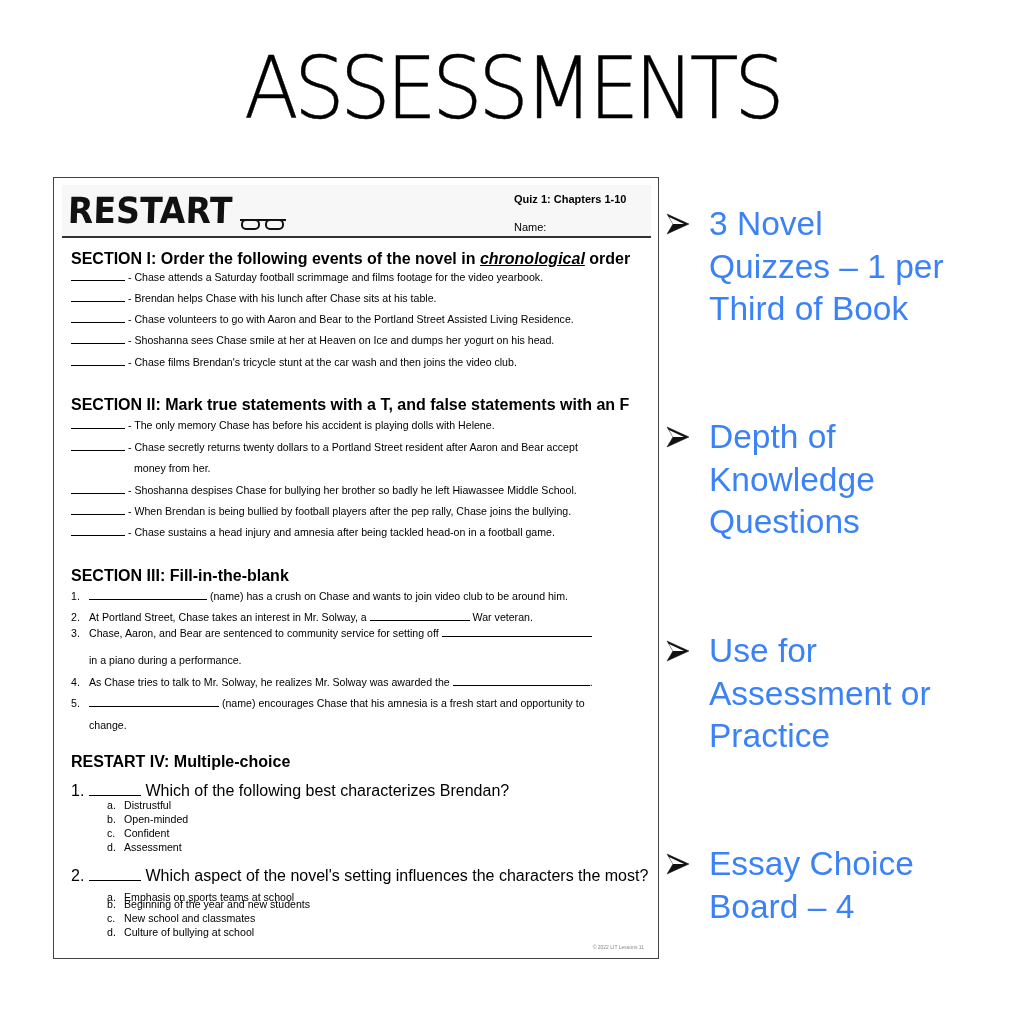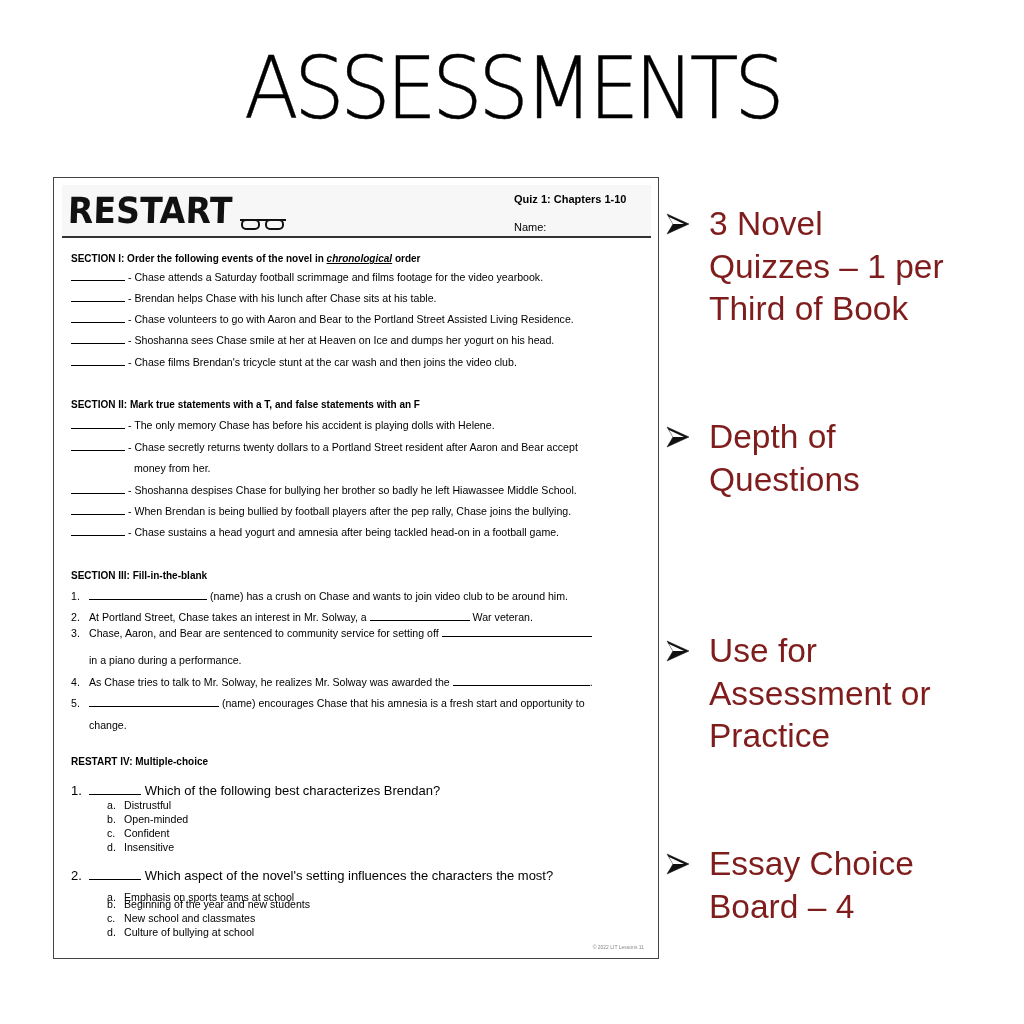--- a/index.html
+++ b/index.html
@@ -25,43 +25,43 @@
   .brand {
     position: absolute; left: 6px; top: 4px; font-family: "DejaVu Sans", sans-serif;
     font-weight: 900; font-size: 36px; letter-spacing: 0px; line-height: 44px;
     color: #111; transform: scaleX(0.92) skewX(-2deg); transform-origin: left;
   }
   .glasses { position: absolute; left: 177px; top: 32px; width: 48px; height: 14px; }
   .quiz-label { position: absolute; left: 452px; top: 8px; font-size: 11px; font-weight: bold; }
   .name-label { position: absolute; left: 452px; top: 36px; font-size: 11px; }
 
   .doc-body { position: absolute; left: 17px; top: 0; width: 580px; font-size: 10.6px; line-height: 21.3px; }
-  .sec-title { position: absolute; left: 0; font-weight: bold; font-size: 10px; white-space: nowrap; }
+  .sec-title { position: absolute; left: 0; font-weight: bold; font-size: 16px; white-space: nowrap; }
   .sec-title em { text-decoration: underline; font-style: italic; }
   .line { position: absolute; left: 0; white-space: nowrap; font-size: 10.6px; }
   .line .blank { display: inline-block; width: 54px; border-bottom: 1px solid #000; height: 10px; vertical-align: baseline; }
   .cont { position: absolute; left: 63px; white-space: nowrap; font-size: 10.6px; }
 
   .fib { position: absolute; left: 0; white-space: nowrap; font-size: 10.6px; }
   .fib .num { display: inline-block; width: 18px; }
   .fib .blank { display: inline-block; border-bottom: 1px solid #000; height: 10px; vertical-align: baseline; }
   .fib-cont { position: absolute; left: 18px; white-space: nowrap; font-size: 10.6px; }
 
-  .mc-q { position: absolute; left: 0; white-space: nowrap; font-size: 13px; }
+  .mc-q { position: absolute; left: 0; white-space: nowrap; font-size: 16px; }
   .mc-q .num { display: inline-block; width: 18px; }
   .mc-q .blank { display: inline-block; width: 52px; border-bottom: 1px solid #000; height: 10px; vertical-align: baseline; }
   .mc-opt { position: absolute; left: 36px; white-space: nowrap; font-size: 10.6px; line-height: 14px; }
   .mc-opt .letter { display: inline-block; width: 17px; }
 
   .footer-note { position: absolute; right: 14px; bottom: 8px; font-size: 5px; color: #888; }
 
   .bullets { position: absolute; left: 666px; top: 0; width: 350px; }
   .bullet { position: absolute; left: 0; width: 350px; }
   .bullet .arrow { position: absolute; left: 0; top: 9px; width: 24px; height: 24px; }
-  .bullet .text { position: absolute; left: 43px; top: 0; font-size: 33.5px; line-height: 42.5px; color: #7f1d1d; width: 300px; }
+  .bullet .text { position: absolute; left: 43px; top: 0; font-size: 33.5px; line-height: 42.5px; color: #3b82f6; width: 300px; }
 </style>
 </head>
 <body>
 
 <div class="main-title">ASSESSMENTS</div>
 
 <div class="doc">
   <div class="doc-header">
     <div class="brand">RESTART</div>
     <svg class="glasses" viewBox="0 0 48 14">
@@ -83,21 +83,21 @@
     <div class="line" style="top:131px;"><span class="blank"></span> <span>- Chase volunteers to go with Aaron and Bear to the Portland Street Assisted Living Residence.</span></div>
     <div class="line" style="top:152px;"><span class="blank"></span> <span>- Shoshanna sees Chase smile at her at Heaven on Ice and dumps her yogurt on his head.</span></div>
     <div class="line" style="top:174px;"><span class="blank"></span> <span>- Chase films Brendan's tricycle stunt at the car wash and then joins the video club.</span></div>
 
     <div class="sec-title" style="top:216px;">SECTION II: Mark true statements with a T, and false statements with an F</div>
     <div class="line" style="top:237px;"><span class="blank"></span> <span>- The only memory Chase has before his accident is playing dolls with Helene.</span></div>
     <div class="line" style="top:259px;"><span class="blank"></span> <span>- Chase secretly returns twenty dollars to a Portland Street resident after Aaron and Bear accept</span></div>
     <div class="cont" style="top:280px;">money from her.</div>
     <div class="line" style="top:302px;"><span class="blank"></span> <span>- Shoshanna despises Chase for bullying her brother so badly he left Hiawassee Middle School.</span></div>
     <div class="line" style="top:323px;"><span class="blank"></span> <span>- When Brendan is being bullied by football players after the pep rally, Chase joins the bullying.</span></div>
-    <div class="line" style="top:344px;"><span class="blank"></span> <span>- Chase sustains a head yogurt and amnesia after being tackled head-on in a football game.</span></div>
+    <div class="line" style="top:344px;"><span class="blank"></span> <span>- Chase sustains a head injury and amnesia after being tackled head-on in a football game.</span></div>
 
     <div class="sec-title" style="top:387px;">SECTION III: Fill-in-the-blank</div>
     <div class="fib" style="top:408px;">
       <span class="num">1.</span><span class="blank" style="width:118px;"></span><span> (name) has a crush on Chase and wants to join video club to be around him.</span>
     </div>
     <div class="fib" style="top:429px;">
       <span class="num">2.</span><span>At Portland Street, Chase takes an interest in Mr. Solway, a </span><span class="blank" style="width:100px;"></span><span> War veteran.</span>
     </div>
     <div class="fib" style="top:445px;">
       <span class="num">3.</span><span>Chase, Aaron, and Bear are sentenced to community service for setting off  </span><span class="blank" style="width:150px;"></span>
@@ -112,21 +112,21 @@
     <div class="fib-cont" style="top:537px;">change.</div>
 
     <div class="sec-title" style="top:573px;">RESTART IV: Multiple-choice</div>
 
     <div class="mc-q" style="top:602px;">
       <span class="num">1.</span><span class="blank"></span> <span>Which of the following best characterizes Brendan?</span>
     </div>
     <div class="mc-opt" style="top:620px;"><span class="letter">a.</span><span>Distrustful</span></div>
     <div class="mc-opt" style="top:634px;"><span class="letter">b.</span><span>Open-minded</span></div>
     <div class="mc-opt" style="top:648px;"><span class="letter">c.</span><span>Confident</span></div>
-    <div class="mc-opt" style="top:662px;"><span class="letter">d.</span><span>Insensitive</span></div>
+    <div class="mc-opt" style="top:662px;"><span class="letter">d.</span><span>Assessment</span></div>
 
     <div class="mc-q" style="top:687px;">
       <span class="num">2.</span><span class="blank"></span> <span>Which aspect of the novel's setting influences the characters the most?</span>
     </div>
     <div class="mc-opt" style="top:712px;"><span class="letter">a.</span><span>Emphasis on sports teams at school</span></div>
     <div class="mc-opt" style="top:719px;"><span class="letter">b.</span><span>Beginning of the year and new students</span></div>
     <div class="mc-opt" style="top:733px;"><span class="letter">c.</span><span>New school and classmates</span></div>
     <div class="mc-opt" style="top:747px;"><span class="letter">d.</span><span>Culture of bullying at school</span></div>
   </div>
 
@@ -145,20 +145,21 @@
       <div>Third of Book</div>
     </div>
   </div>
   <div class="bullet" style="top:416px;">
     <svg class="arrow" viewBox="0 0 24 24">
         <path d="M1 2 L23 12 L1 22 L7 12 Z" fill="#111" stroke="#111" stroke-width="0.5"></path>
         <path d="M3 5 L18 12 L7 12 Z" fill="#fff"></path>
       </svg>
     <div class="text">
       <div>Depth of</div>
+      <div>Knowledge</div>
       <div>Questions</div>
     </div>
   </div>
   <div class="bullet" style="top:630px;">
     <svg class="arrow" viewBox="0 0 24 24">
         <path d="M1 2 L23 12 L1 22 L7 12 Z" fill="#111" stroke="#111" stroke-width="0.5"></path>
         <path d="M3 5 L18 12 L7 12 Z" fill="#fff"></path>
       </svg>
     <div class="text">
       <div>Use for</div>

